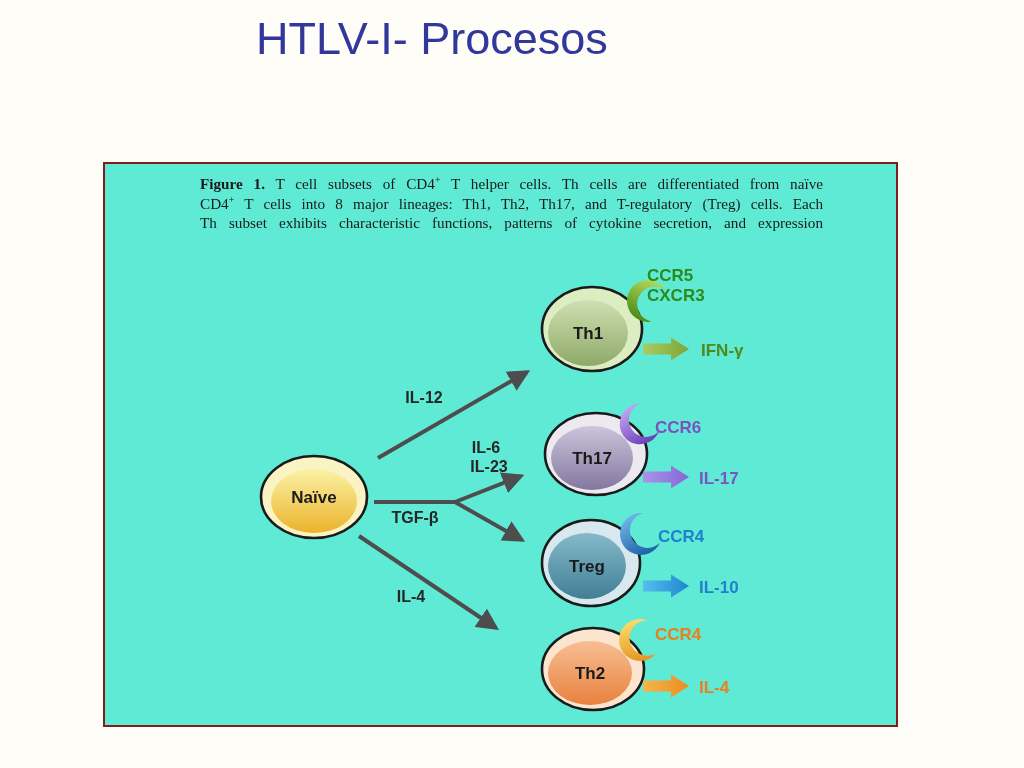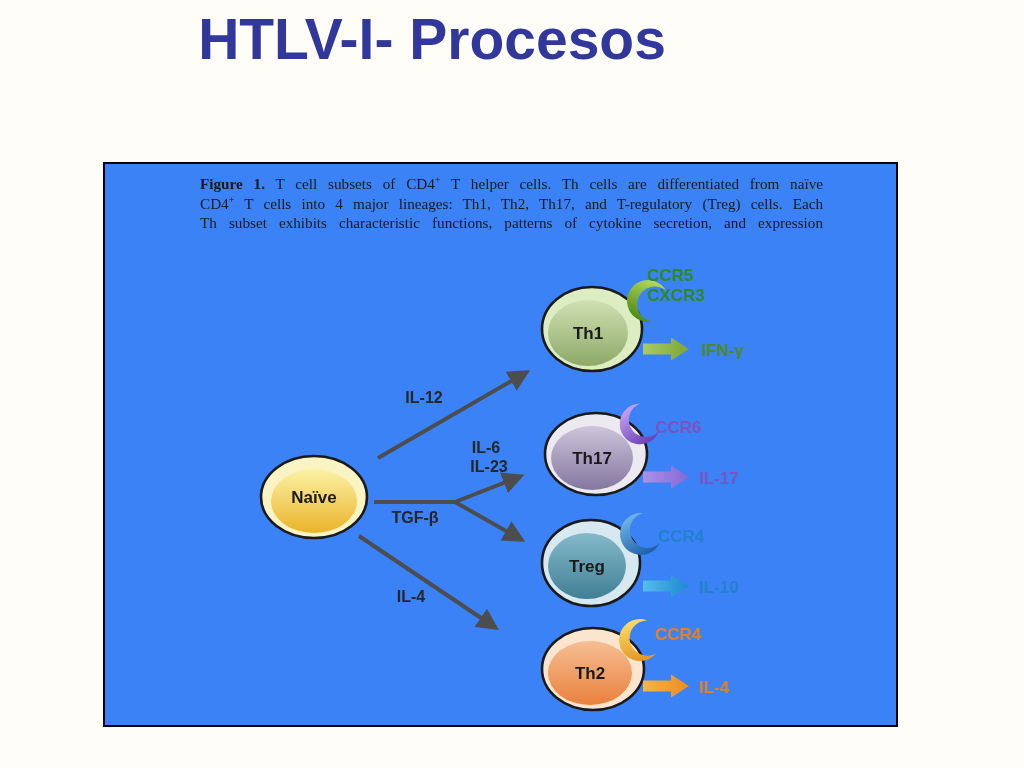--- a/index.html
+++ b/index.html
@@ -4,26 +4,26 @@
 <style>
   html,body{margin:0;padding:0;}
   body{
     width:1024px;height:768px;position:relative;overflow:hidden;
     background:#FEFDF8;
     font-family:"Liberation Sans", sans-serif;
   }
   .title{
     position:absolute;top:6px;left:0;width:864px;
     text-align:center;color:#32379B;
-    font-size:57px;line-height:66px;font-weight:700;
+    font-size:45px;line-height:66px;font-weight:400;
     letter-spacing:0px;
   }
   .panel{
     position:absolute;left:103px;top:162px;width:791px;height:561px;
-    background:#3b82f6;border:2px solid #000000;
+    background:#5eead4;border:2px solid #7f1d1d;
   }
   .caption{
     position:absolute;left:95px;top:10px;width:623px;
     font-family:"Liberation Serif", serif;
     font-size:15.2px;line-height:19.6px;color:#1A1A1A;
   }
   .caption .j{text-align:justify;text-align-last:justify;}
   .caption b{font-weight:bold;}
   .caption sup{font-size:10px;vertical-align:super;line-height:0;}
   svg{position:absolute;left:0;top:0;}
@@ -39,21 +39,21 @@
 </head>
 <body>
 
 <div class="title">
   <div>HTLV-I- Procesos</div>
 </div>
 
 <div class="panel">
   <div class="caption">
     <div class="j"><b>Figure 1.</b><span> T cell subsets of CD4</span><sup>+</sup><span> T helper cells. Th cells are differentiated from naïve</span></div>
-    <div class="j"><span>CD4</span><sup>+</sup><span> T cells into 4 major lineages: Th1, Th2, Th17, and T-regulatory (Treg) cells. Each</span></div>
+    <div class="j"><span>CD4</span><sup>+</sup><span> T cells into 8 major lineages: Th1, Th2, Th17, and T-regulatory (Treg) cells. Each</span></div>
     <div class="j">Th subset exhibits characteristic functions, patterns of cytokine secretion, and expression</div>
   </div>
 </div>
 
 <svg width="1024" height="768" viewBox="0 0 1024 768">
   <defs>
     <linearGradient id="inNaive" x1="0" y1="0" x2="0" y2="1">
       <stop offset="0" stop-color="#FBF2A6"></stop>
         <stop offset="1" stop-color="#EBB32A"></stop>
     </linearGradient>

